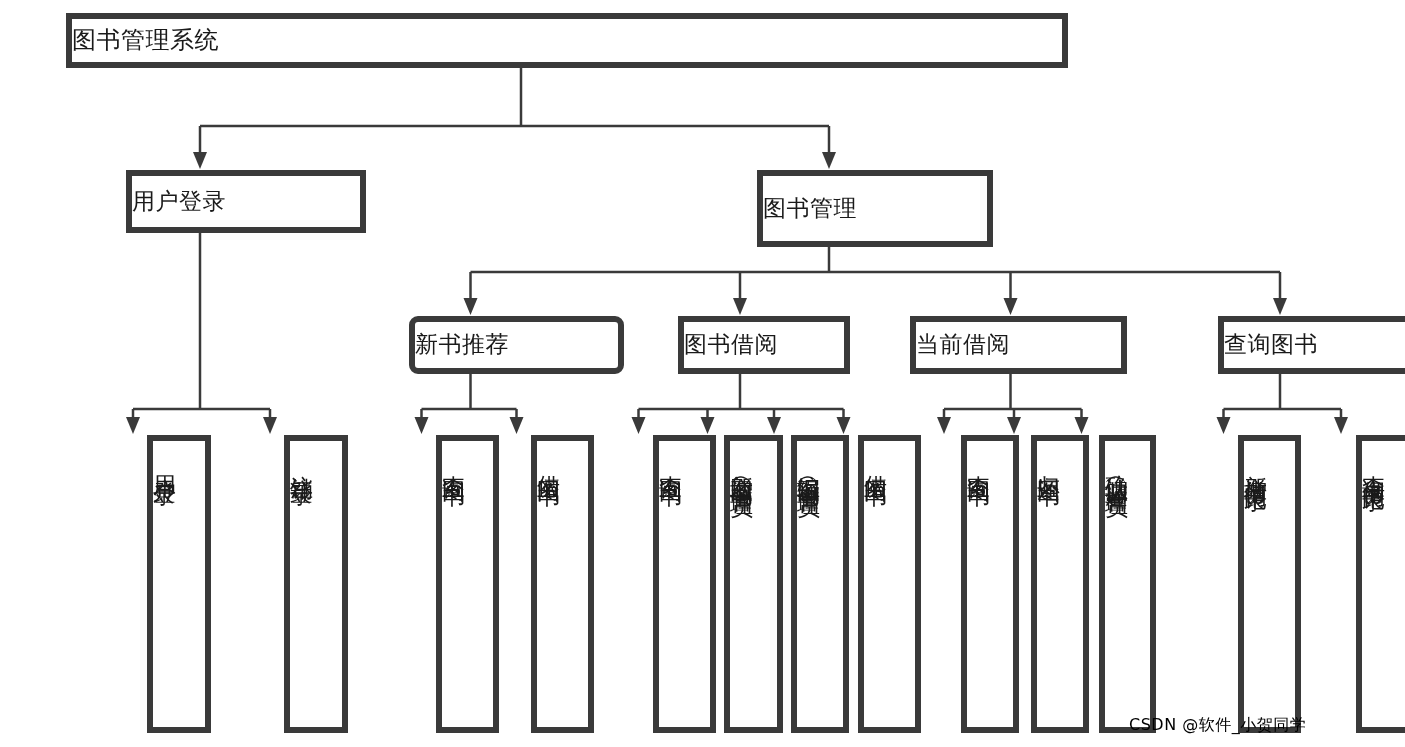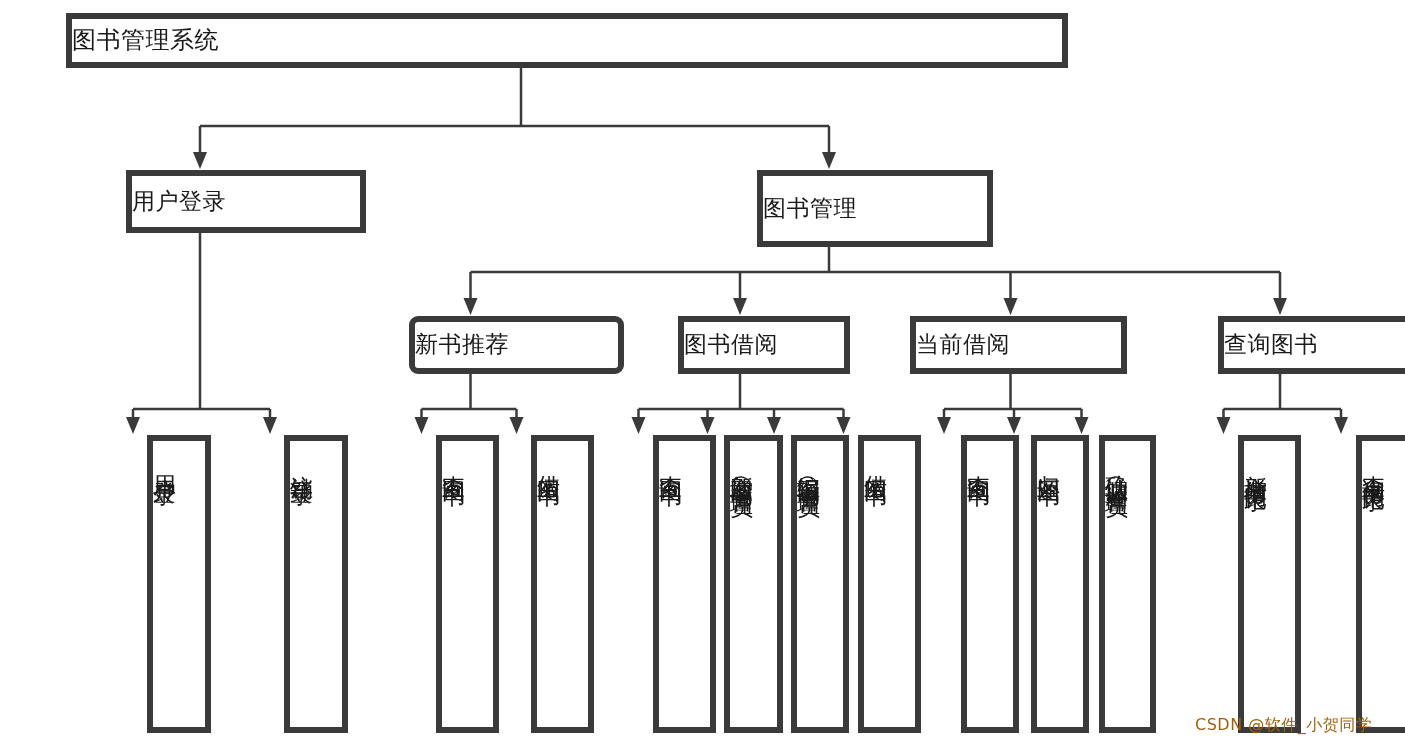--- a/index.html
+++ b/index.html
@@ -179,14 +179,14 @@
       <div class="node vertical" style="left: 1053px; top: 435px; width: 57px; height: 298px; border-color: rgb(58, 58, 58); background: rgb(255, 255, 255); color: rgb(26, 26, 26);">
         <span class="label">确认归还（管理员）</span>
       </div>
       <div class="node vertical" style="left: 1192px; top: 435px; width: 63px; height: 298px; border-color: rgb(58, 58, 58); background: rgb(255, 255, 255); color: rgb(26, 26, 26);">
         <span class="label">新增借阅记录</span>
       </div>
       <div class="node vertical" style="left: 1310px; top: 435px; width: 62px; height: 298px; border-color: rgb(58, 58, 58); background: rgb(255, 255, 255); color: rgb(26, 26, 26);">
         <span class="label">查询借阅记录</span>
       </div>
     </div>
-  <div class="watermark" style="left: 1195px; top: 715px; color: #a16207;">CSDN @软件_小贺同学</div>
+  <div class="watermark" style="left: 1129px; top: 715px; color: #000000;">CSDN @软件_小贺同学</div>
 </div>
 
 </body></html>

